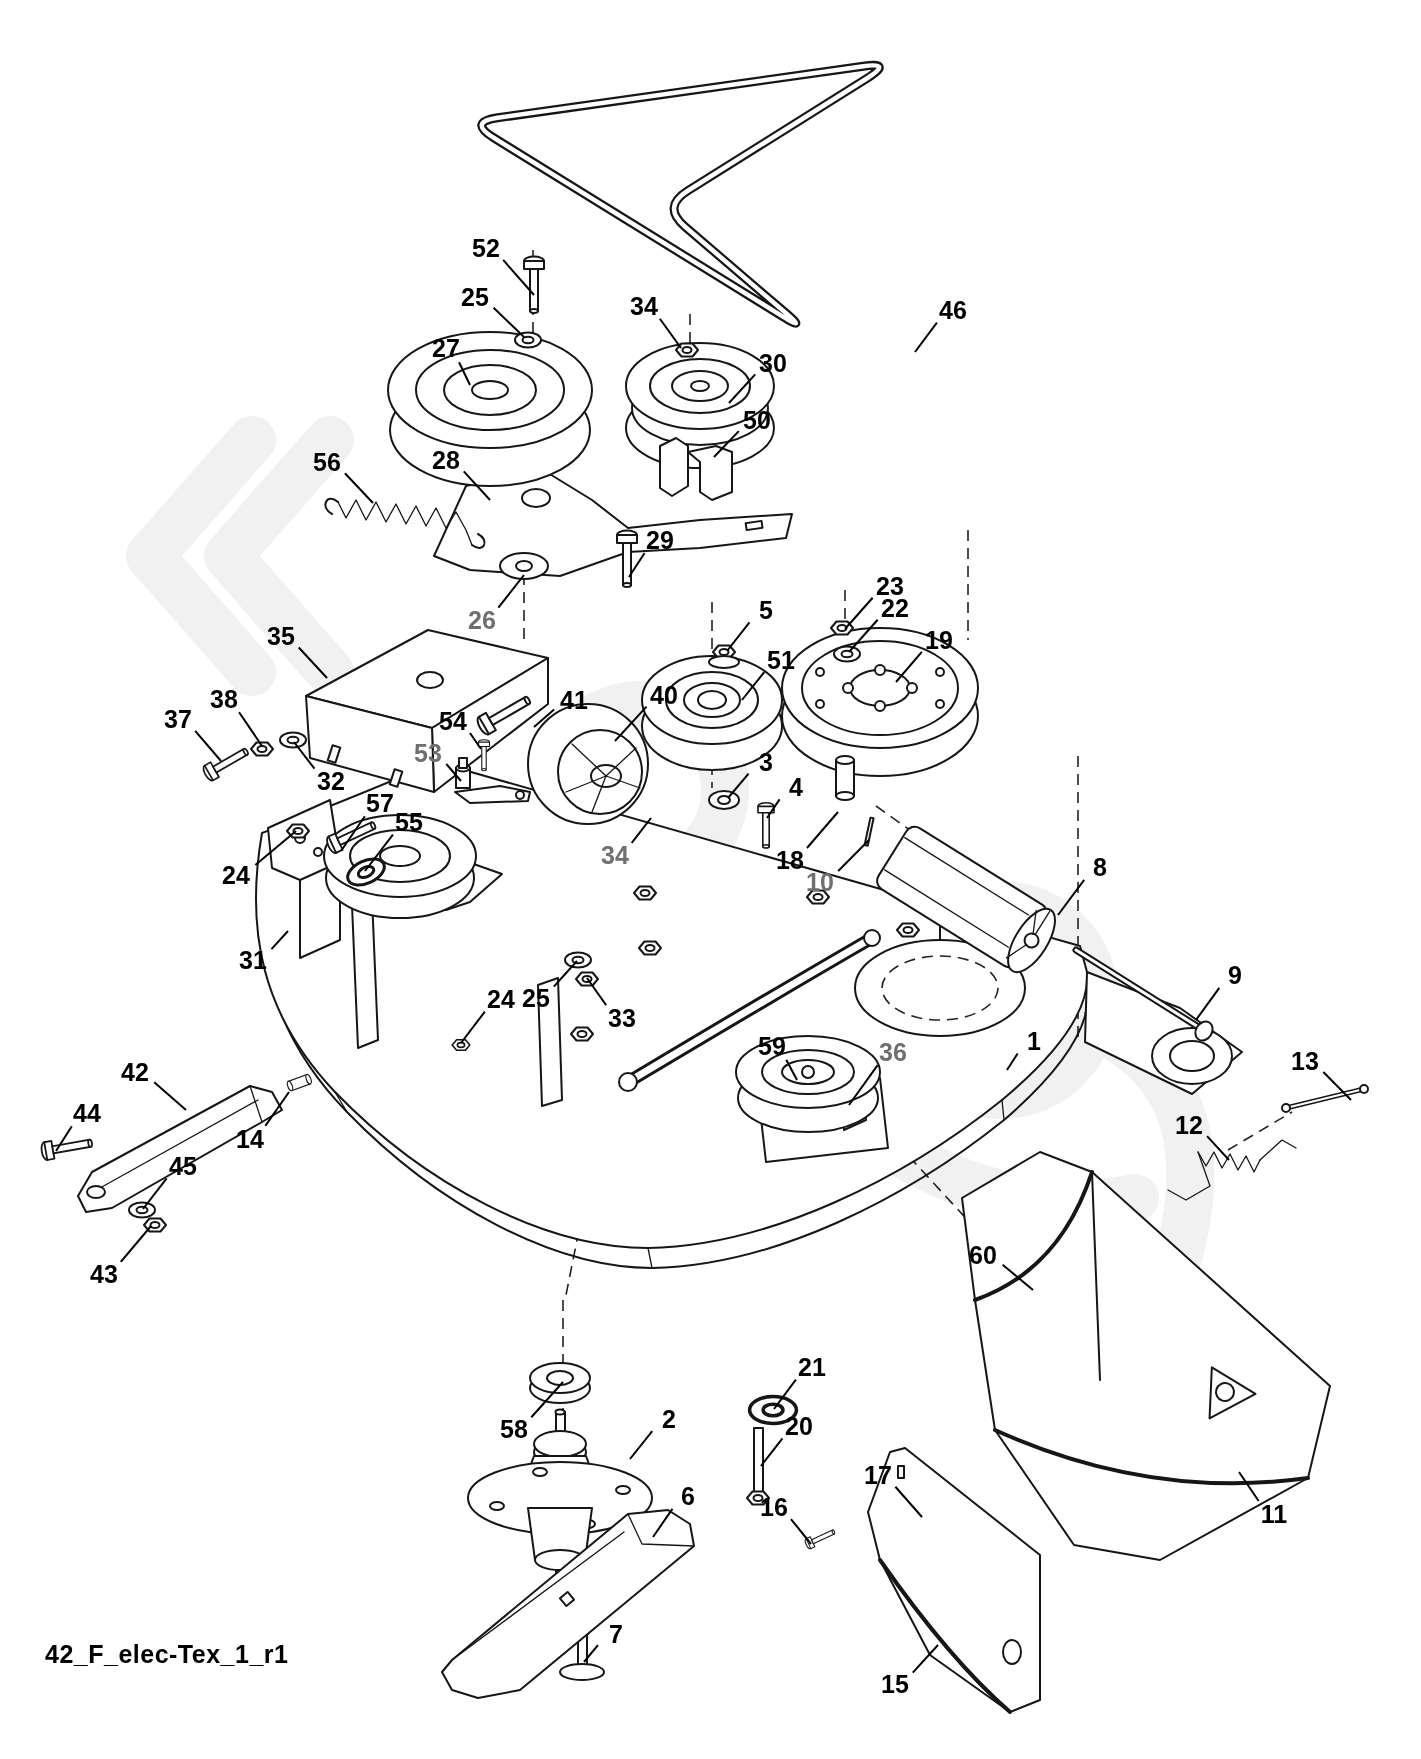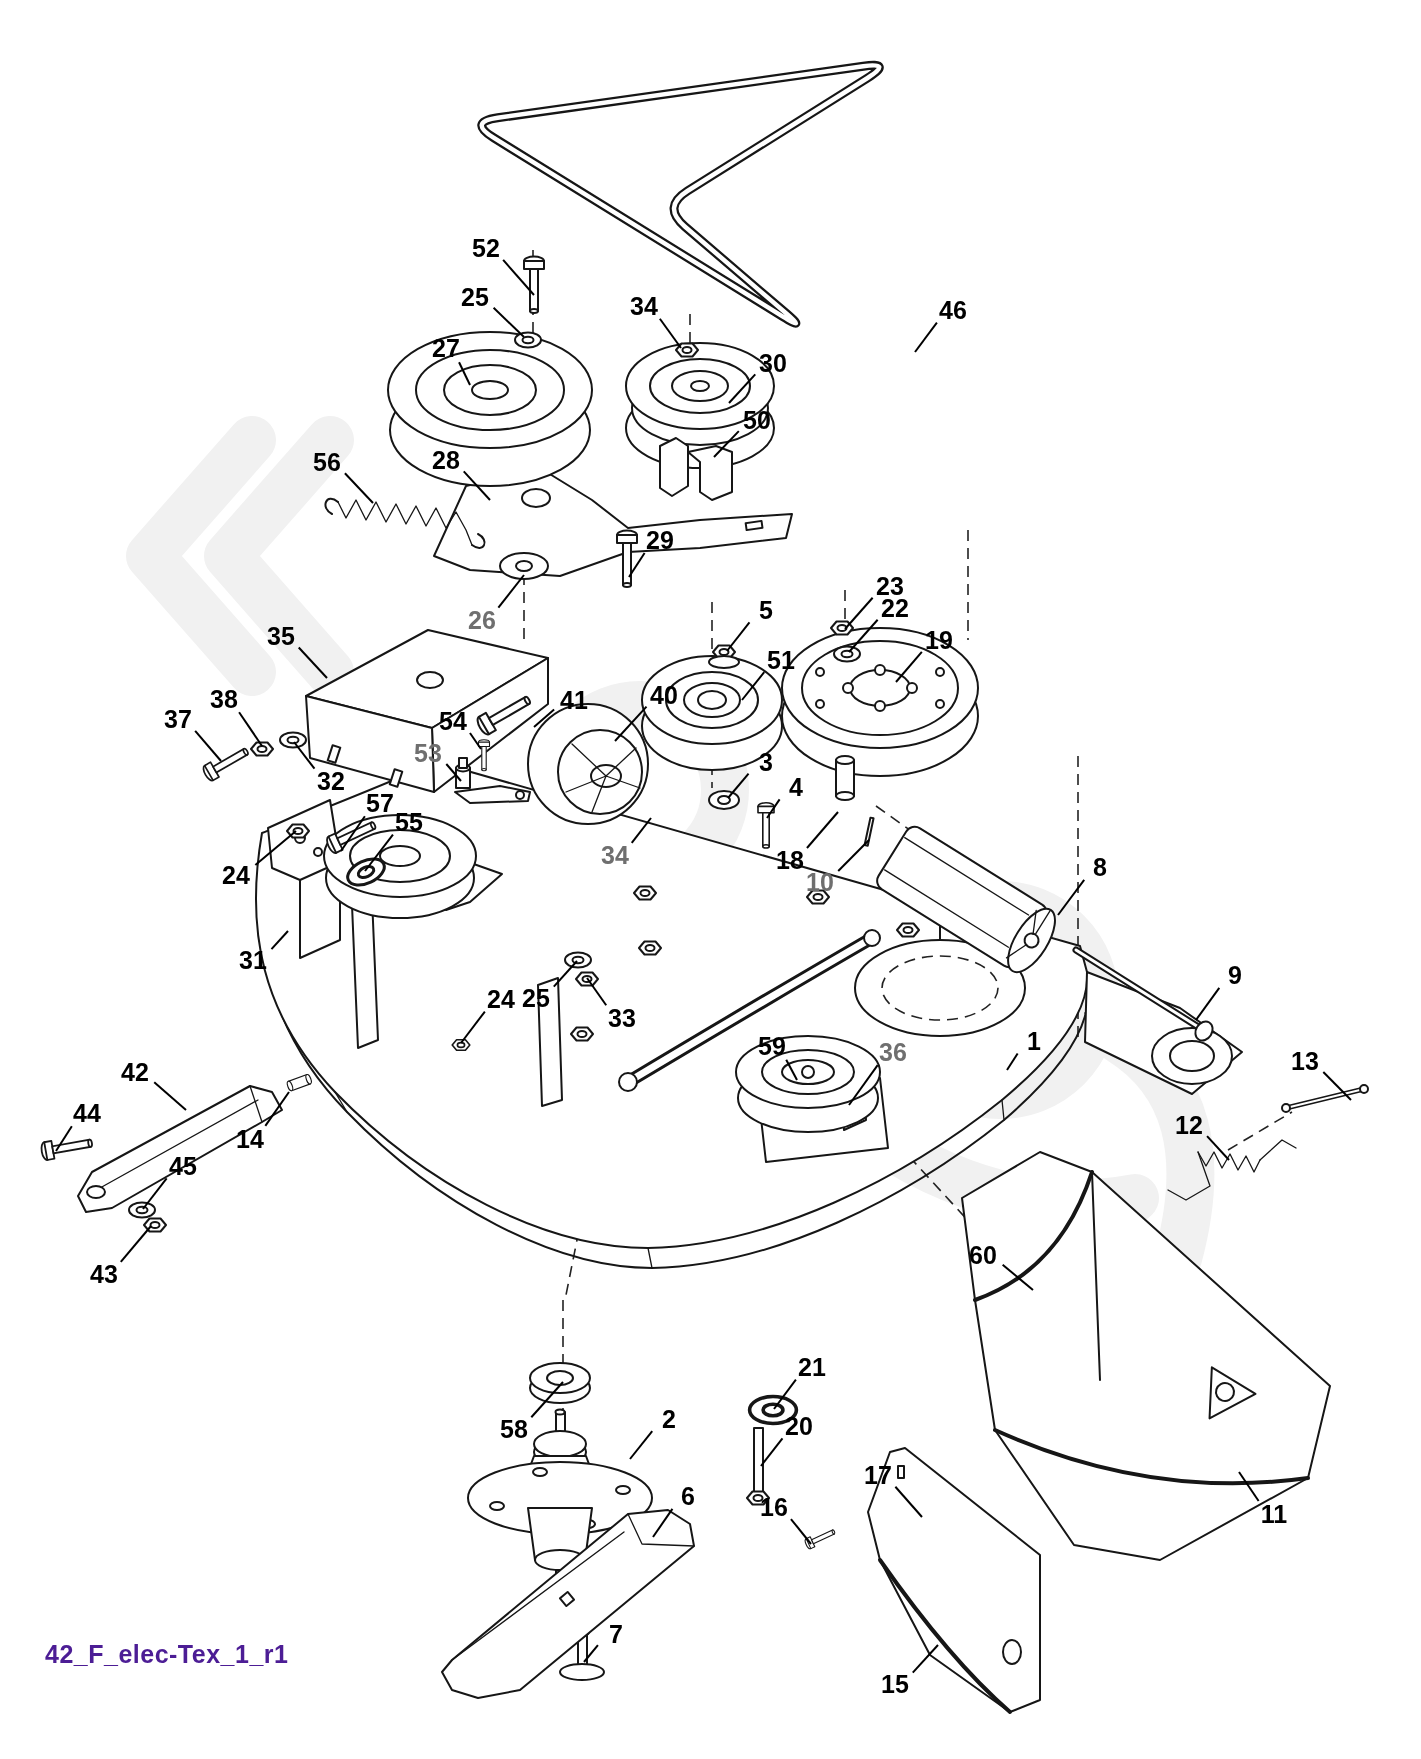--- a/index.html
+++ b/index.html
@@ -13,21 +13,21 @@
   .thin{stroke-width:1.3;}
   .dash{fill:none;stroke:#222;stroke-width:1.6;stroke-dasharray:11 7;}
   .wm{fill:none;stroke:#f1f1f1;stroke-width:48;stroke-linecap:round;stroke-linejoin:round;}
   #diagram use{fill:#fff;stroke:#161616;stroke-width:2;stroke-linejoin:round;}
   .belt-out{fill:none;stroke:#161616;stroke-width:9;stroke-linejoin:round;}
   .belt-in{fill:none;stroke:#ffffff;stroke-width:4.5;stroke-linejoin:round;}
   .leader{stroke:#000;stroke-width:2;}
   .pn{font:700 25px "Liberation Sans",sans-serif;fill:#000;text-anchor:middle;}
   .pn.muted{fill:#6f6f6f;}
   .doc-code{position:absolute;left:45px;top:1640px;font:700 25px "Liberation Sans",sans-serif;
-            color:#4c1d95;letter-spacing:.5px;}
+            color:#000000;letter-spacing:.5px;}
 </style>
 </head>
 <body>
 
 <div class="page">
 <svg id="diagram" width="1421" height="1759" viewBox="0 0 1421 1759">
 
   <defs>
     <g id="nut">
           <polygon points="-11,0 -5.5,-6.5 5.5,-6.5 11,0 5.5,6.5 -5.5,6.5"></polygon>

